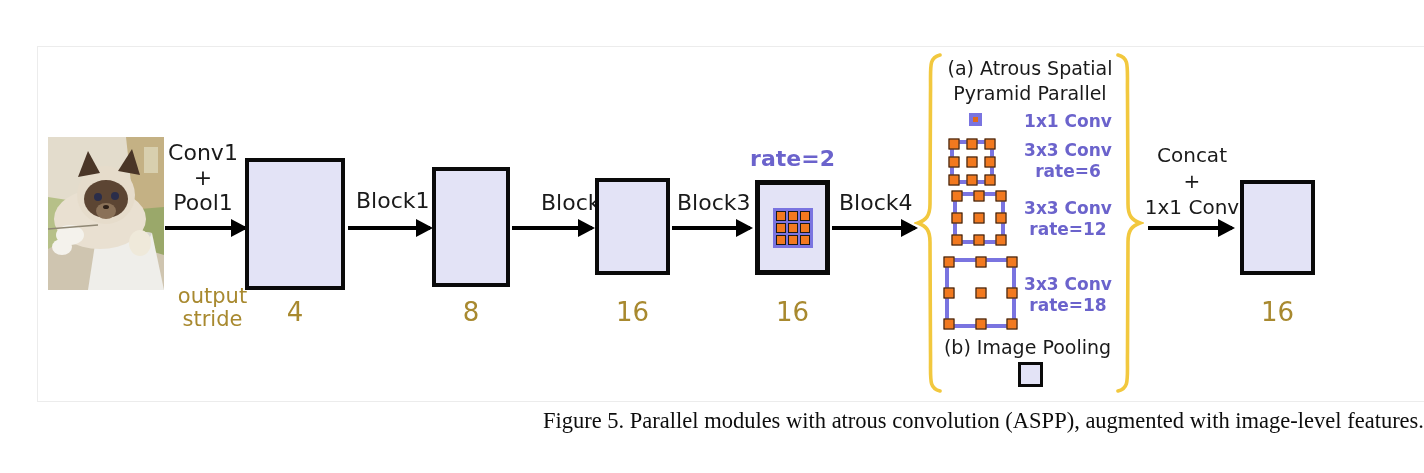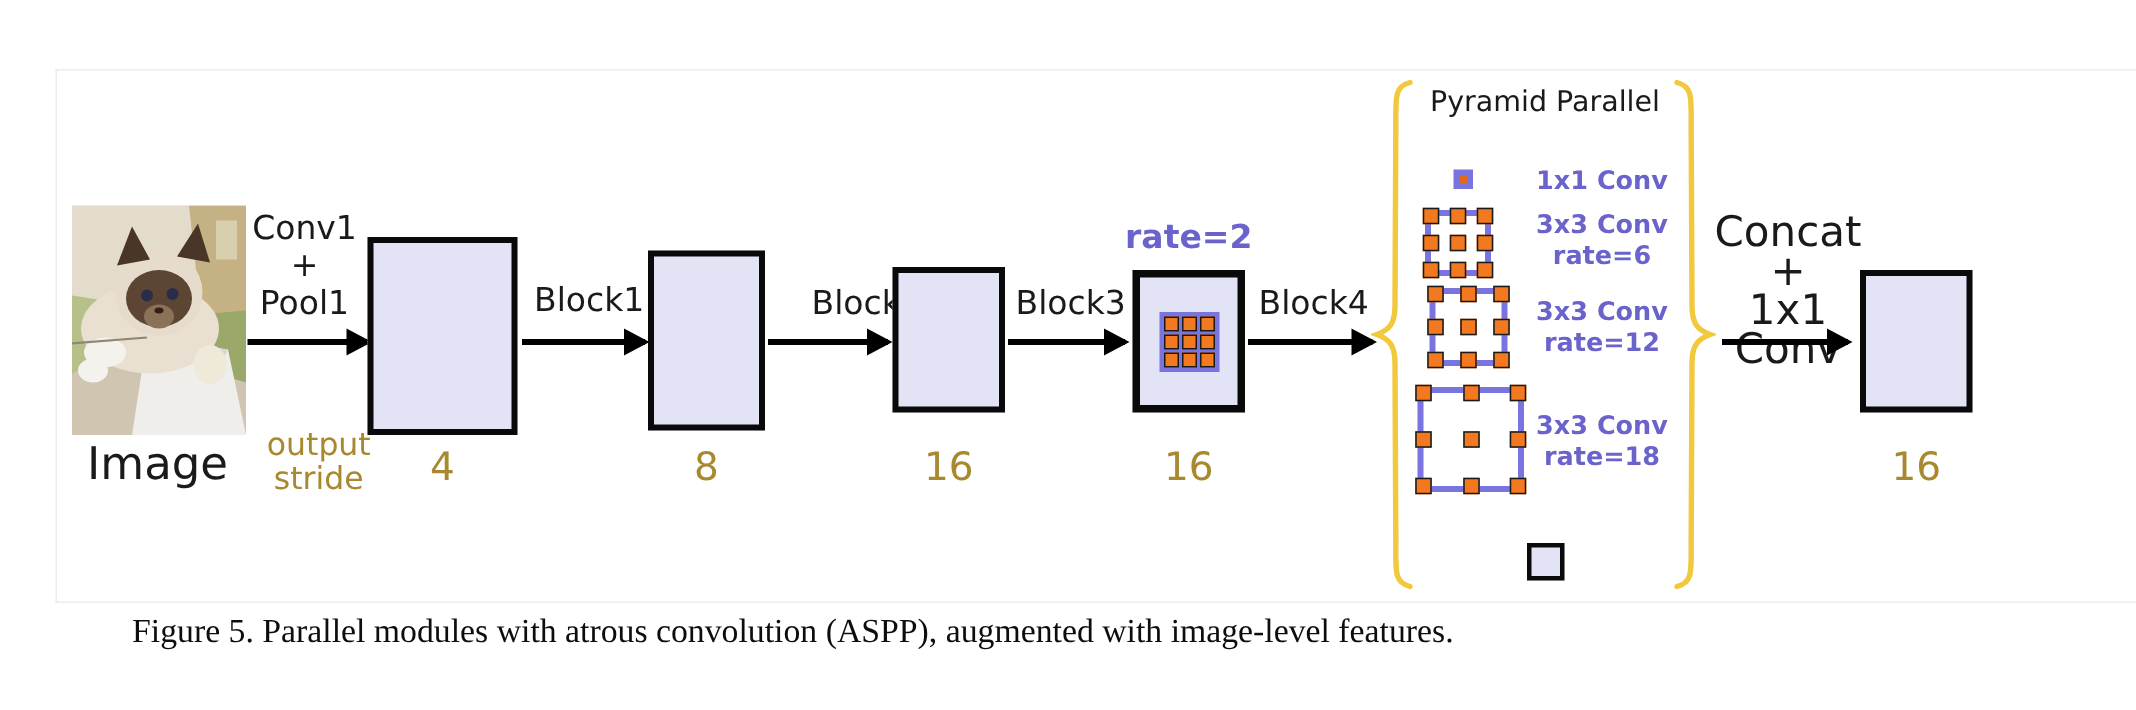--- a/index.html
+++ b/index.html
@@ -47,21 +47,21 @@
   .px0{left:6px}.px1{left:50%}.px2{left:calc(100% - 6px)}
   .py0{top:6px}.py1{top:50%}.py2{top:calc(100% - 6px)}
   .k1x1{position:absolute;width:13px;height:13px;background:#7a74e0;}
   .k1x1 i{position:absolute;left:4px;top:4px;width:5px;height:5px;background:#e06a1a;}
   .pool-box{
     position:absolute;width:25px;height:25px;background:#e3e3f6;
     border:3px solid #0a0a0a;box-sizing:border-box;
   }
   .aspp-label{position:absolute;font-size:17px;line-height:21px;text-align:center;}
   .caption{
-    position:absolute;left:88px;right:0;top:408px;text-align:left;
+    position:absolute;left:88px;right:0;top:408px;text-align:right;
     font-family:"Liberation Serif","DejaVu Serif",serif;font-size:22.5px;color:#0d0d0d;
   }
   .watermark{
     position:absolute;left:1066px;top:386px;font-size:37px;color:#c4c4c4;opacity:.8;
     white-space:nowrap;letter-spacing:2px;
   }
   .brace{position:absolute;}
 </style>
 </head>
 <body>
@@ -85,21 +85,20 @@
     <ellipse cx="58" cy="62" rx="22" ry="19" fill="#5c4533"></ellipse>
     <ellipse cx="58" cy="74" rx="10" ry="8" fill="#8a7158"></ellipse>
     <circle cx="50" cy="60" r="4" fill="#2a2d4a"></circle>
     <circle cx="67" cy="59" r="4" fill="#2a2d4a"></circle>
     <ellipse cx="58" cy="70" rx="3" ry="2" fill="#2e2018"></ellipse>
     <ellipse cx="22" cy="98" rx="14" ry="10" fill="#f4f2ec"></ellipse>
     <ellipse cx="14" cy="110" rx="10" ry="8" fill="#f4f2ec"></ellipse>
     <ellipse cx="92" cy="106" rx="11" ry="13" fill="#efe9da"></ellipse>
     <line x1="0" y1="92" x2="50" y2="88" stroke="#8f8774" stroke-width="1.5"></line>
   </svg>
-  <div class="abs ctr" style="left:40px;top:292px;width:130px;font-size:30px;">Image</div>
 
   <div class="abs multiline" style="left:158px;top:140px;width:90px;font-size:22px;">
     <div>Conv1</div>
     <div>+</div>
     <div>Pool1</div>
   </div>
   <div class="arrow" style="left:165px;top:226px;width:80px;"></div>
 
   <div class="abs multiline olive" style="left:170px;top:285px;width:85px;font-size:21px;line-height:23px;">
     <div>output</div>
@@ -143,20 +142,21 @@
   <div class="arrow-label" style="left:839px;top:190px;">Block4</div>
 
   <svg class="brace" style="left:914px;top:52px;" width="30" height="342" viewBox="0 0 30 342">
     <path d="M26,3 C14,6 17,15 16.5,42 L16,152 C16,164 12,168 4,171 C12,174 16,178 16,190 L16.5,300 C17,327 14,336 26,339" fill="none" stroke="#f2c83e" stroke-width="3.6" stroke-linecap="round"></path>
   </svg>
   <svg class="brace" style="left:1114px;top:52px;" width="30" height="342" viewBox="0 0 30 342">
     <path d="M4,3 C16,6 13,15 13.5,42 L14,152 C14,164 18,168 26,171 C18,174 14,178 14,190 L13.5,300 C13,327 16,336 4,339" fill="none" stroke="#f2c83e" stroke-width="3.6" stroke-linecap="round"></path>
   </svg>
 
   <div class="abs ctr" style="left:930px;top:56px;width:200px;font-size:19px;line-height:25px;">
+    <div>(a) Atrous Spatial</div>
     <div>Pyramid Parallel</div>
   </div>
 
   <div class="k1x1" style="left:969px;top:113px;">
       <i></i>
     </div>
   <div class="aspp-label purple-bold" style="left:1018px;top:111px;width:100px;">
     <div>1x1 Conv</div>
   </div>
 
@@ -204,23 +204,24 @@
       <i class="px2 py1"></i>
     <i class="px0 py2"></i>
       <i class="px1 py2"></i>
       <i class="px2 py2"></i>
   </div>
   <div class="aspp-label purple-bold" style="left:1018px;top:274px;width:100px;">
     <div>3x3 Conv</div>
     <div>rate=18</div>
   </div>
 
+  <div class="abs ctr" style="left:930px;top:336px;width:195px;font-size:19px;">(b) Image Pooling</div>
   <div class="pool-box" style="left:1018px;top:362px;"></div>
 
-  <div class="abs multiline" style="left:1142px;top:142px;width:100px;font-size:28px;line-height:26px;">
+  <div class="abs multiline" style="left:1142px;top:142px;width:100px;font-size:20px;line-height:26px;">
     <div>Concat</div>
     <div>+</div>
     <div>1x1 Conv</div>
   </div>
   <div class="arrow" style="left:1148px;top:226px;width:84px;"></div>
 
   <div class="blk" style="left:1240px;top:180px;width:75px;height:95px;"></div>
   <div class="stride-num" style="left:1240px;top:297px;width:75px;">16</div>
 
   <div class="caption">Figure 5. Parallel modules with atrous convolution (ASPP), augmented with image-level features.</div>

